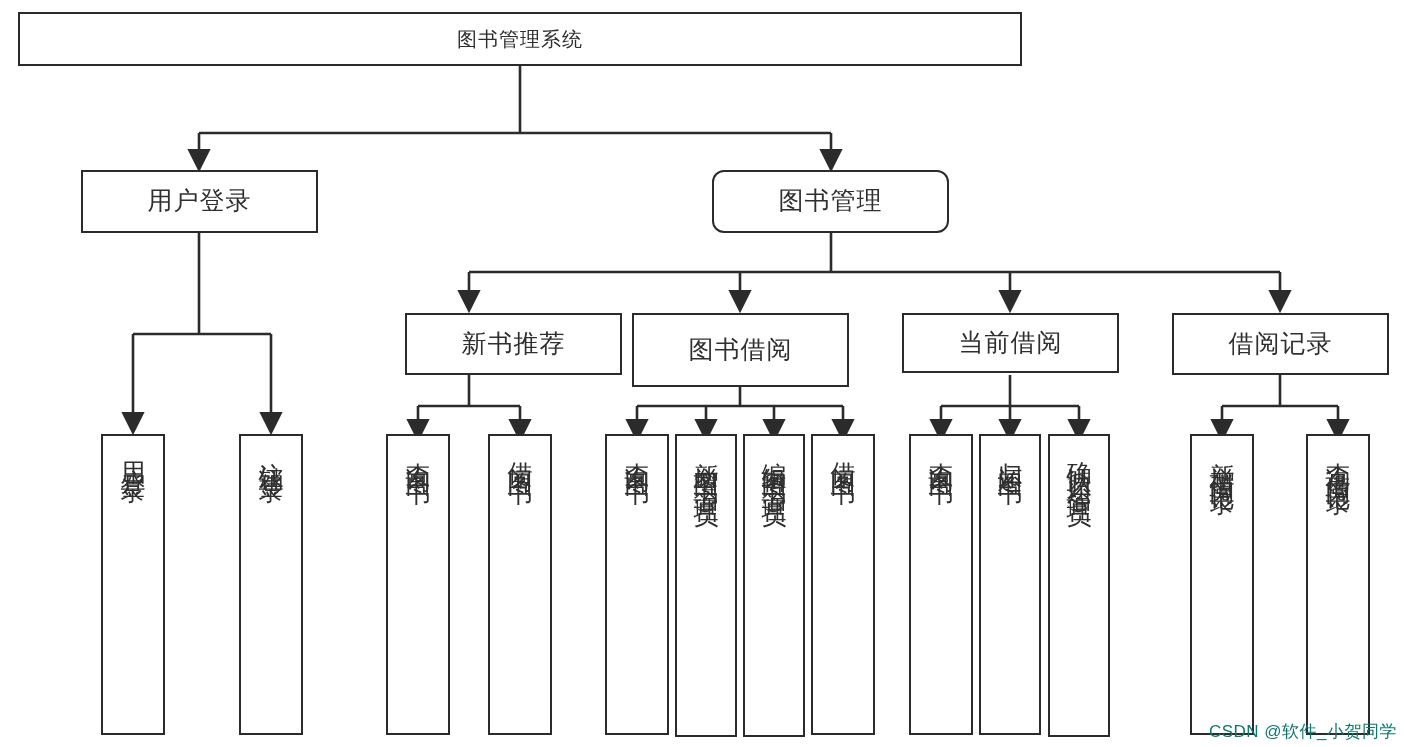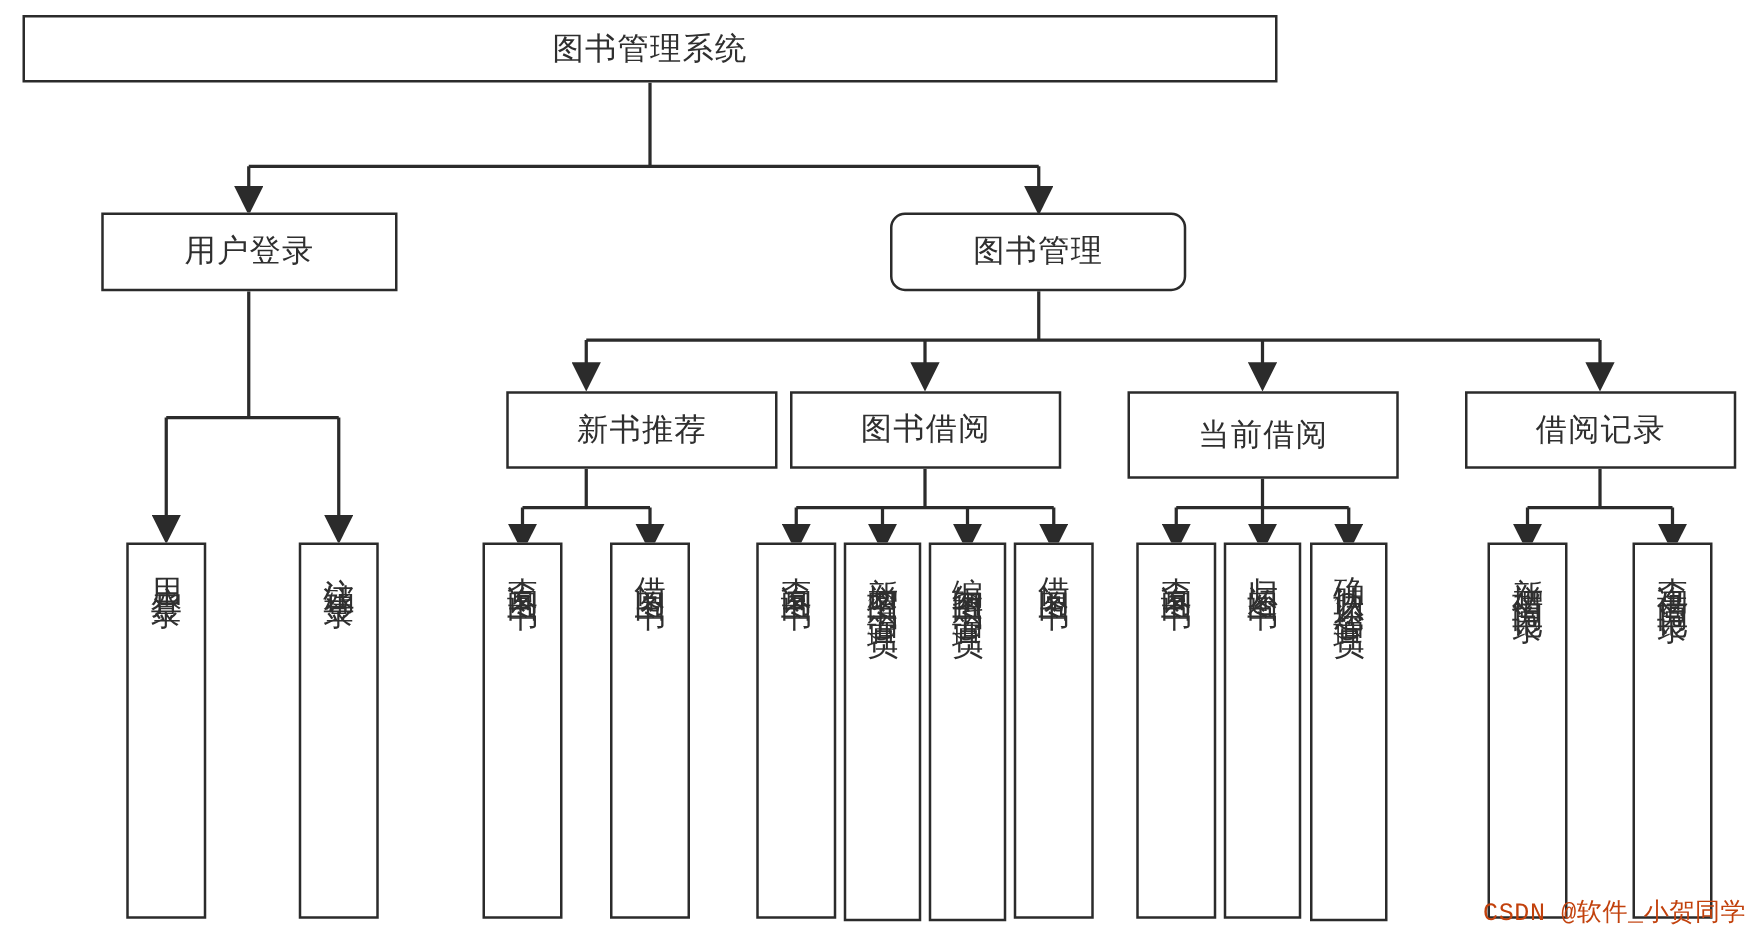--- a/index.html
+++ b/index.html
@@ -40,45 +40,45 @@
   .node-label {
     color: #2f2f2f;
     letter-spacing: 1px;
     white-space: nowrap;
     line-height: 1.05;
   }
   .node.horiz .node-label {
     font-size: 25px;
   }
   .node.root .node-label {
-    font-size: 25px;
+    font-size: 20px;
   }
   
   .node.vert {
     align-items: flex-start;
     justify-content: center;
     padding-top: 6px;
   }
   .node.vert .node-label {
     writing-mode: vertical-rl;
     text-orientation: upright;
     font-size: 25px;
     letter-spacing: 6px;
     line-height: 1;
     text-align: left;
   }
   .watermark {
     position: absolute;
     right: 8px;
     bottom: 4px;
-    font-size: 20px;
-    color: #c2410c;
+    font-size: 17px;
+    color: #0f766e;
     letter-spacing: 0.5px;
     white-space: nowrap;
-    font-family: Liberation Mono, monospace;
+    font-family: Liberation Sans, sans-serif;
   }
 </style>
 </head>
 <body>
 
 <div id="canvas">
 
   <svg class="edges" viewBox="0 0 1405 747" xmlns="http://www.w3.org/2000/svg">
     <defs>
       <marker id="arrow" markerWidth="9" markerHeight="9" refX="1.2" refY="4.5" orient="auto" markerUnits="strokeWidth">
@@ -136,24 +136,24 @@
   <div class="node horiz" style="left:81px; top:170px; width:237px; height:63px;">
     <span class="node-label">用户登录</span>
   </div>
   <div class="node horiz" style="left:712px; top:170px; width:237px; height:63px;border-radius:12px;">
     <span class="node-label">图书管理</span>
   </div>
 
   <div class="node horiz" style="left:361px; top:313px; width:217px; height:62px;margin-left:44px;">
     <span class="node-label">新书推荐</span>
   </div>
-  <div class="node horiz" style="left:632px; top:313px; width:217px; height:62px;font-family:Liberation Serif, serif;">
+  <div class="node horiz" style="left:632px; top:313px; width:217px; height:74px;">
     <span class="node-label">图书借阅</span>
   </div>
-  <div class="node horiz" style="left:902px; top:313px; width:217px; height:70px;">
+  <div class="node horiz" style="left:902px; top:313px; width:217px; height:60px;">
     <span class="node-label">当前借阅</span>
   </div>
   <div class="node horiz" style="left:1172px; top:313px; width:217px; height:62px;align-items:center;">
     <span class="node-label">借阅记录</span>
   </div>
 
   <div class="node vert" style="left:101px; top:434px; width:64px; height:301px;">
     <span class="node-label">用户登录</span>
   </div>
   <div class="node vert" style="left:239px; top:434px; width:64px; height:301px;">

